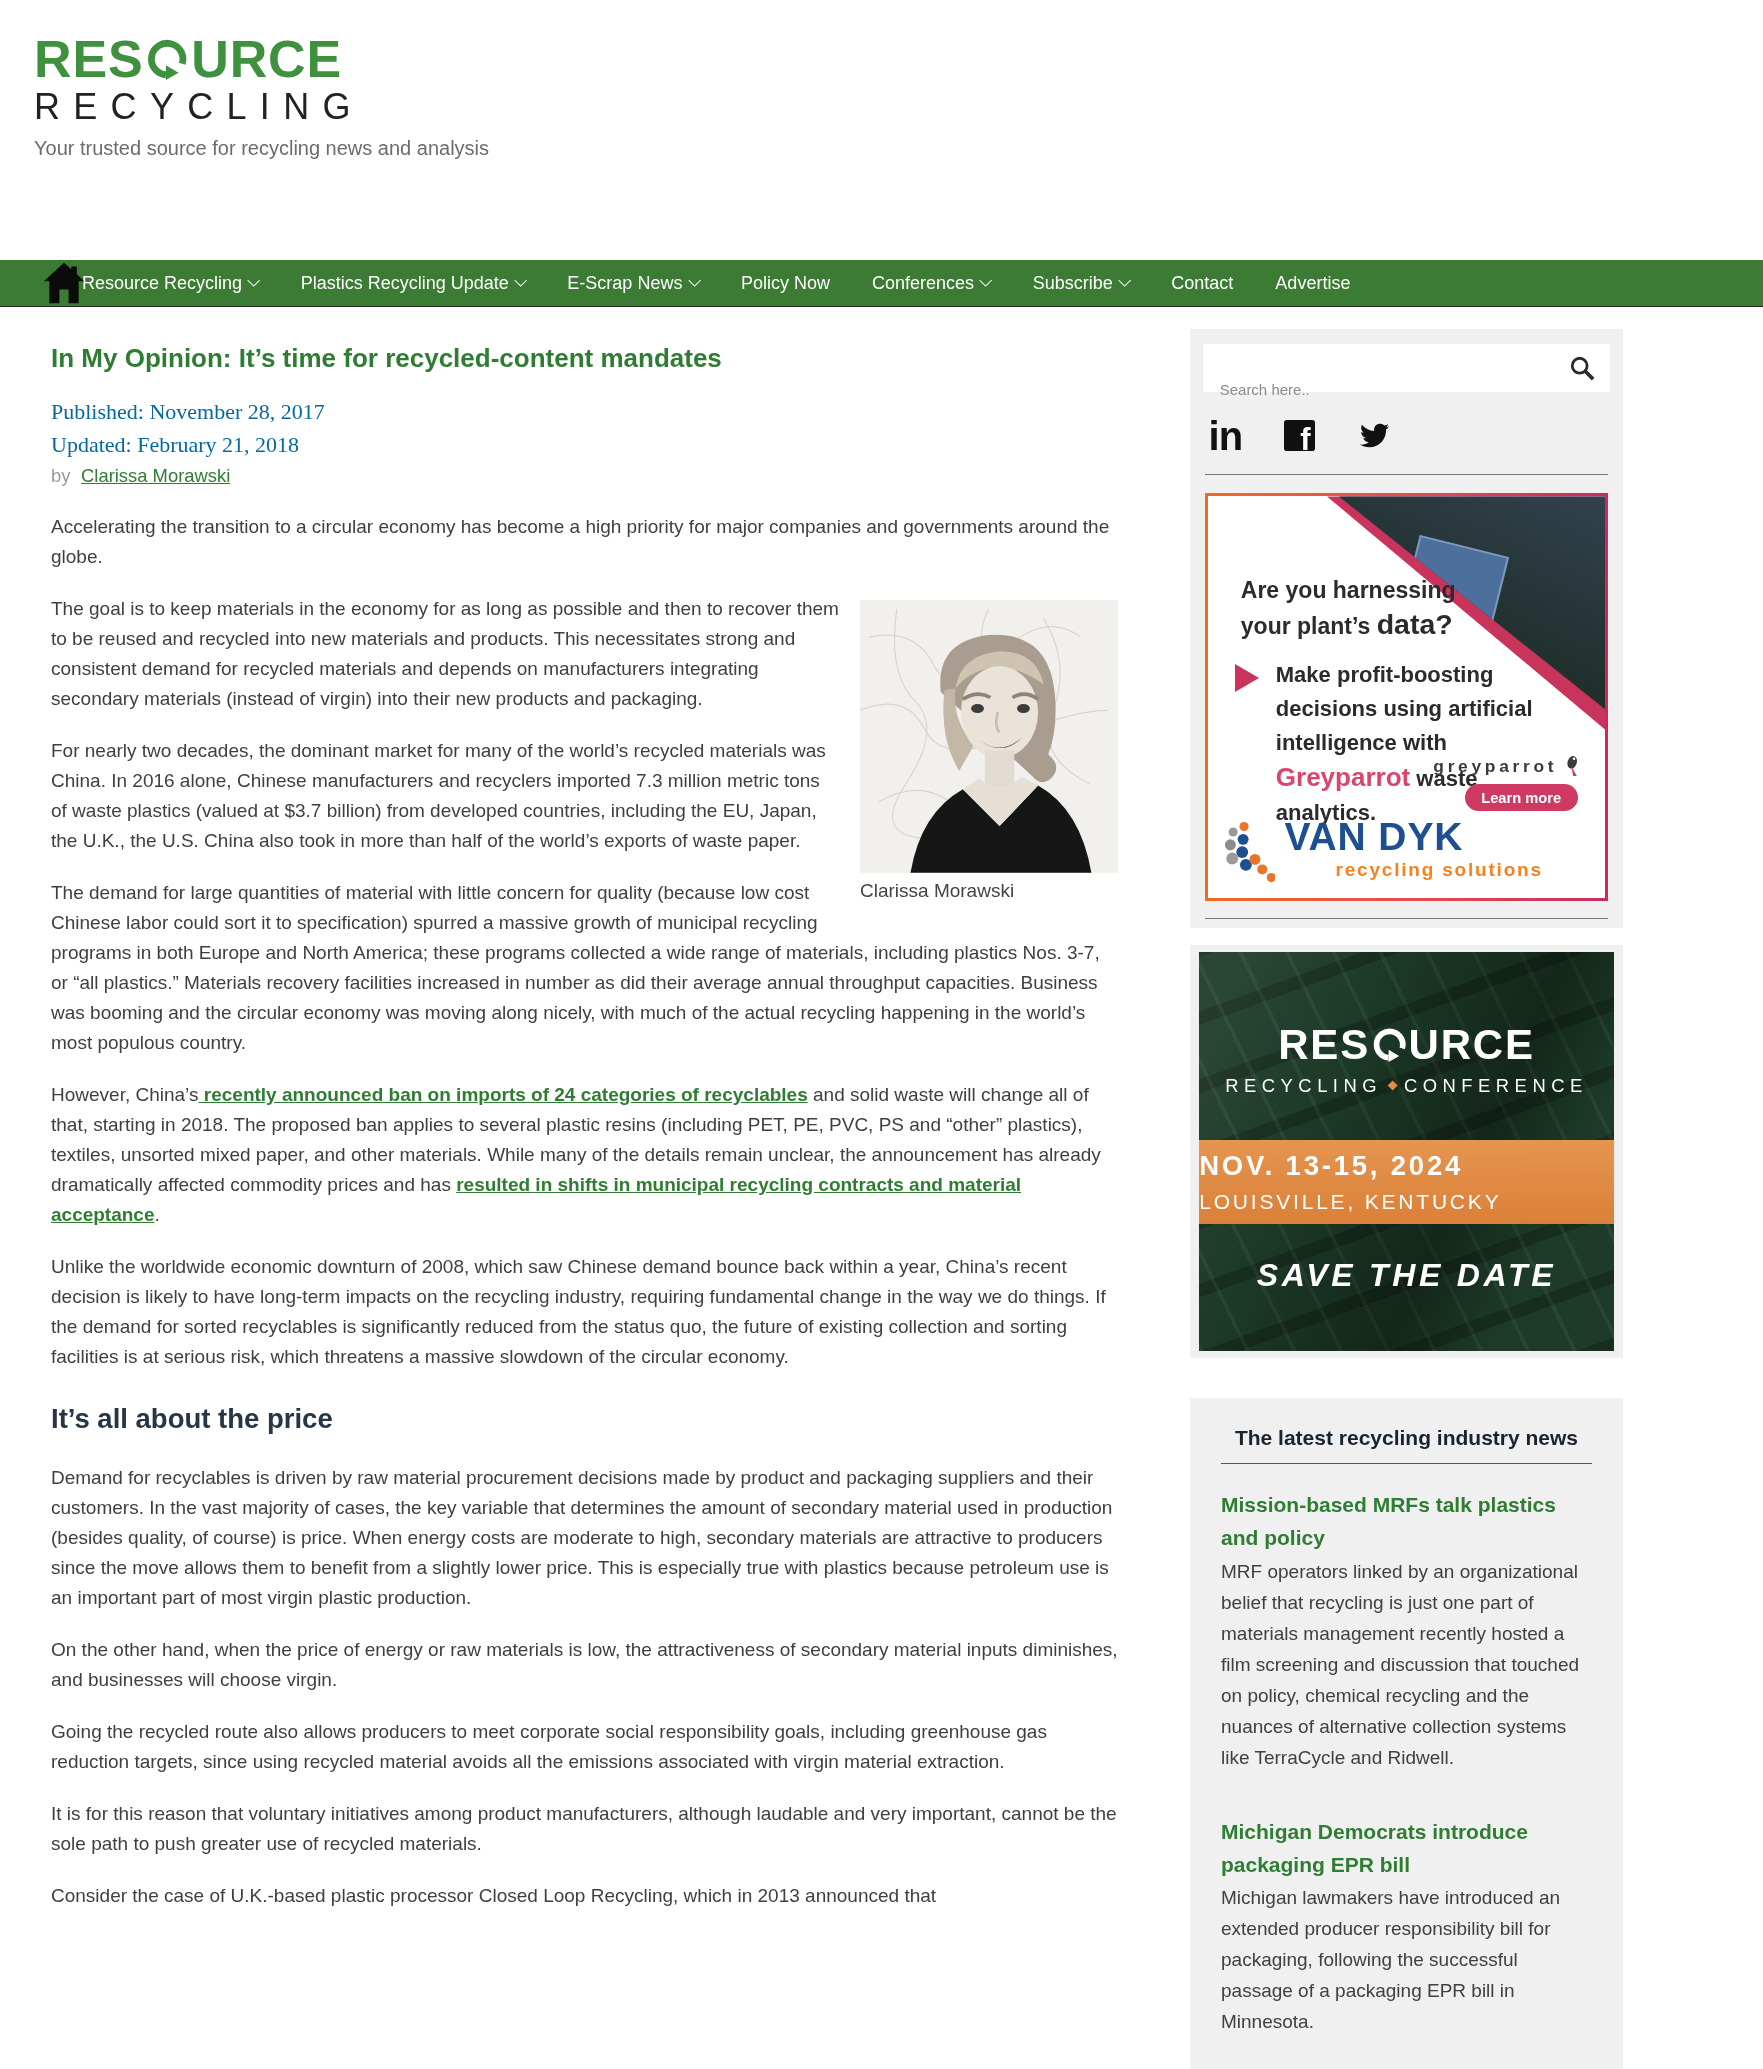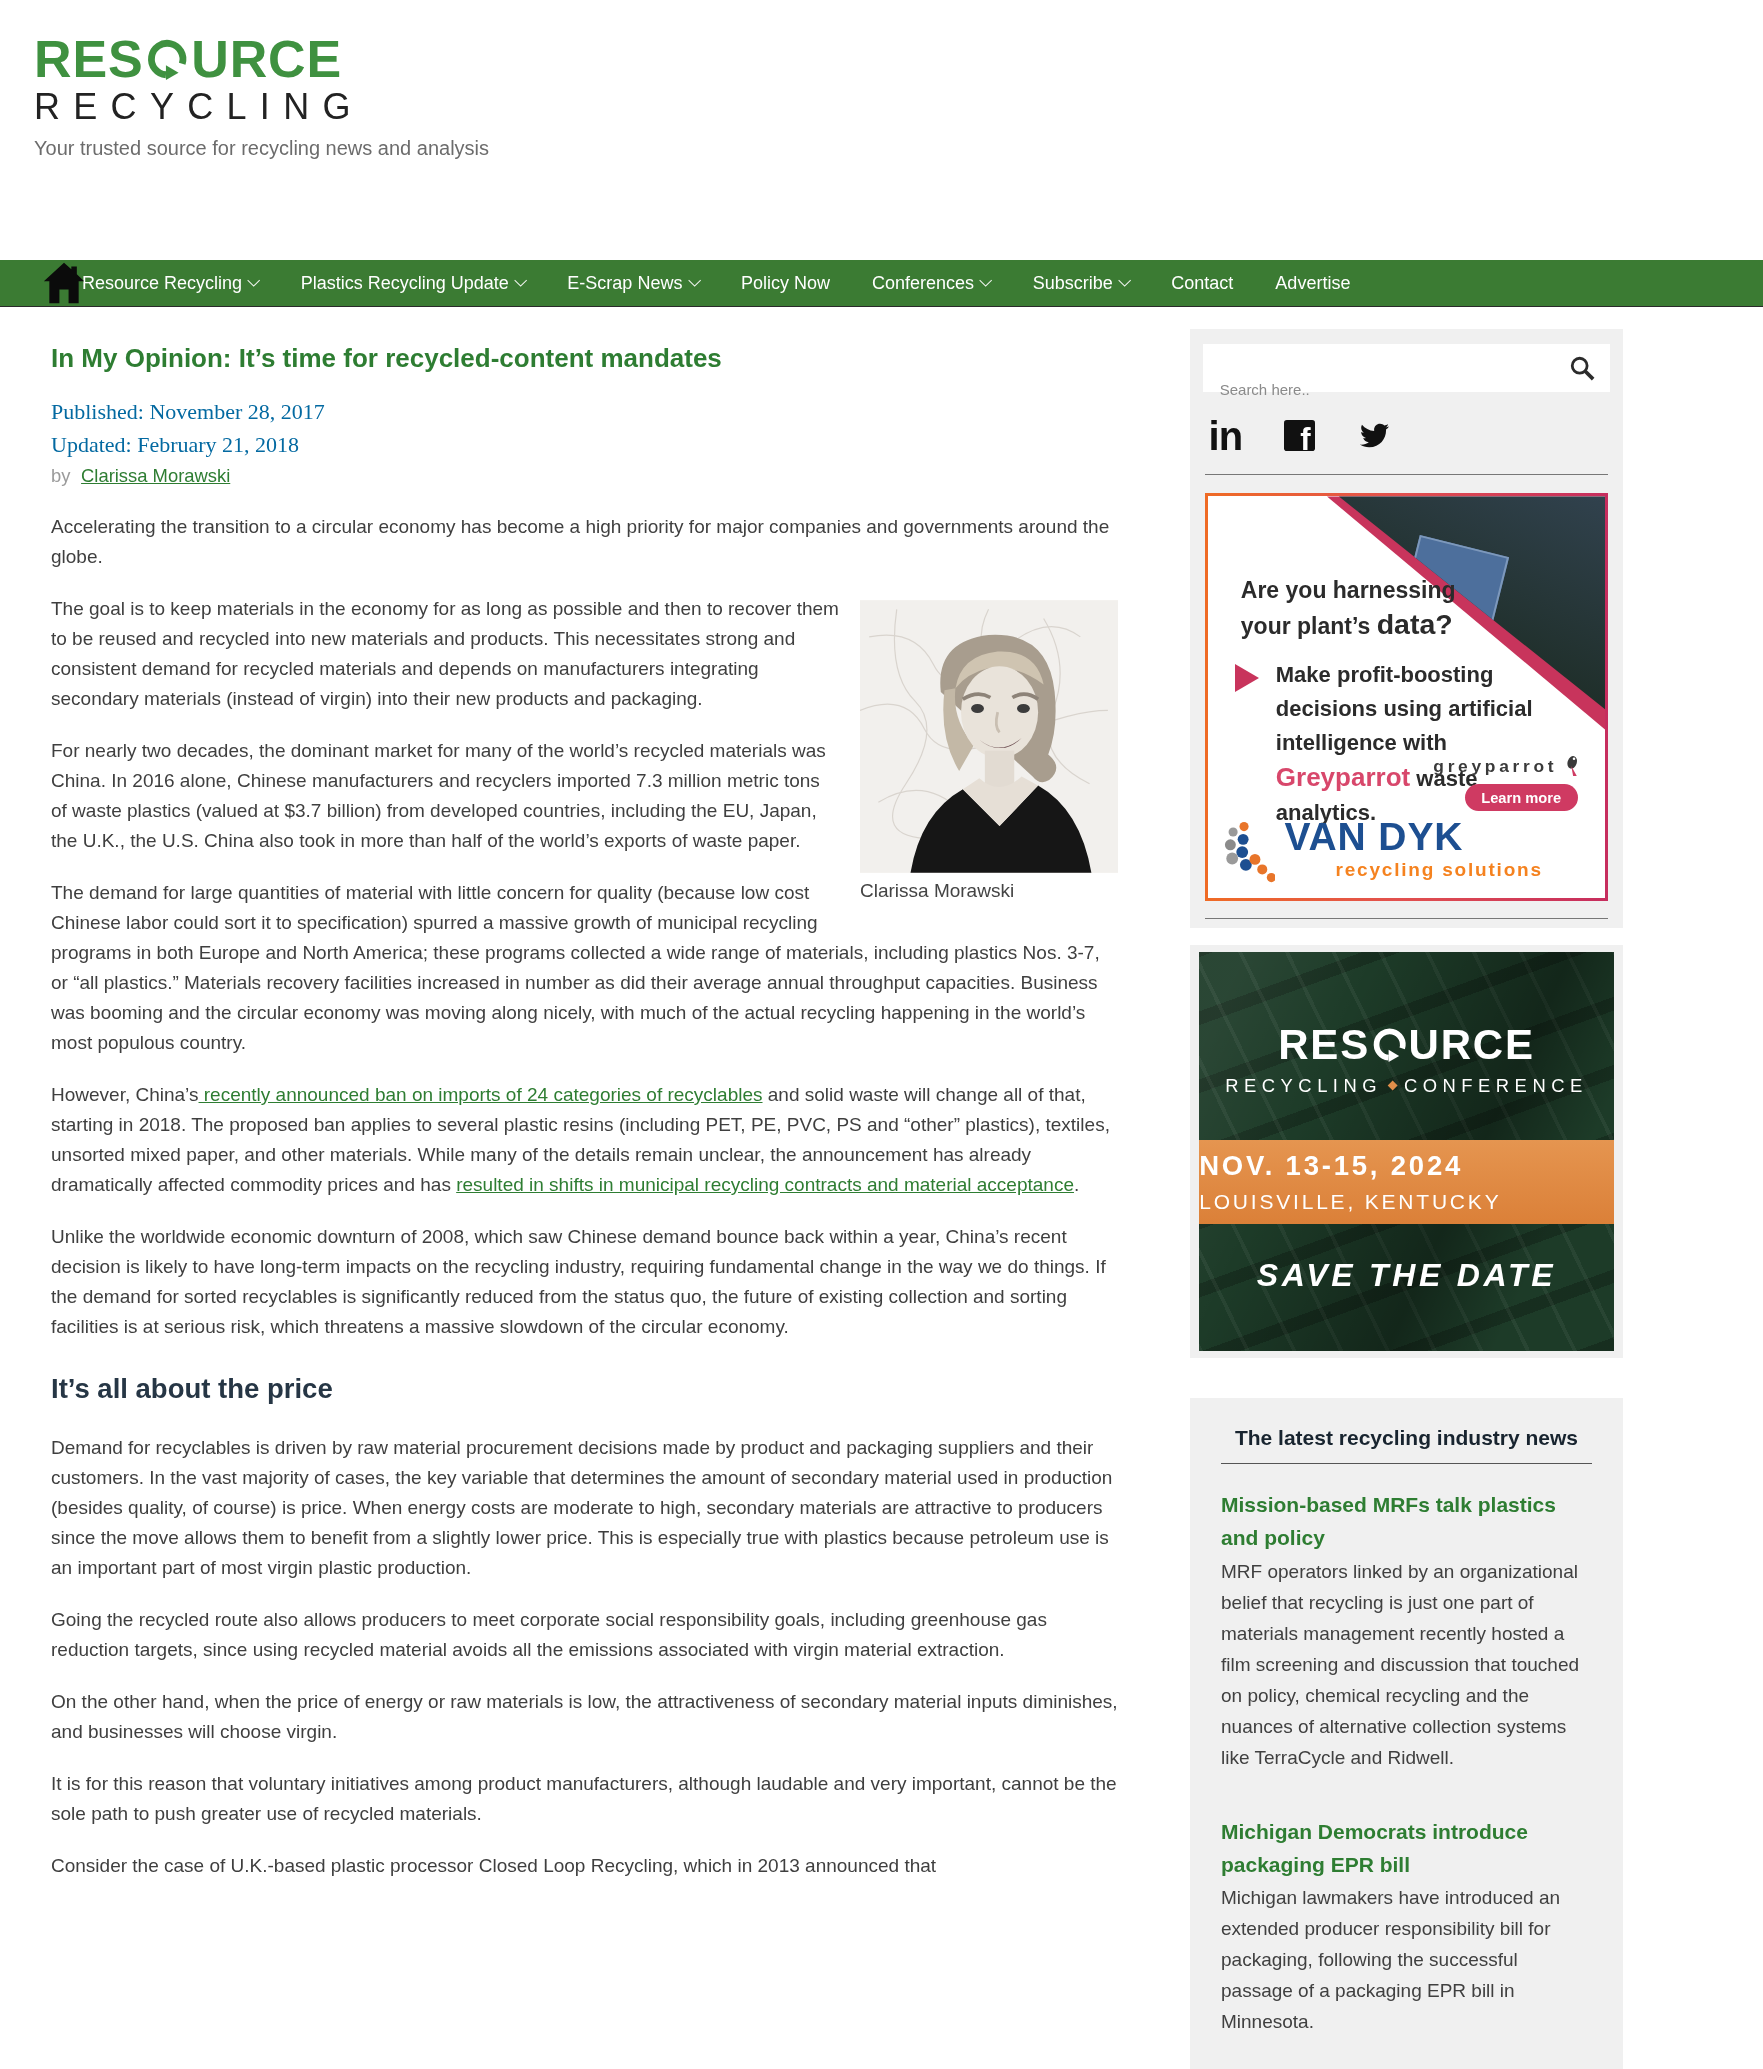--- a/index.html
+++ b/index.html
@@ -24,21 +24,21 @@
   .home-icon{position:absolute;left:40px;top:0.9px;width:48px;height:44px;}
 
   
   .article{position:absolute;left:51px;top:342px;width:1067px;}
   .article h1{margin:0 0 20px;font-size:26px;line-height:1.25;color:#2e7d32;font-weight:700;}
   .meta{font-size:22px;color:#0369a1;line-height:33px;font-family:Liberation Serif, serif;}
   .byline{font-size:18.4px;color:#9b9b9b;margin-top:4.6px;}
   .byline a{color:#2e7d32;text-decoration:underline;margin-left:5.5px;}
   .article-body{margin-top:25px;}
   .body-para{font-size:19px;line-height:30px;color:#3f3f3f;margin:0 0 22px;}
-  .green-link{color:#2e7d32;text-decoration:underline;cursor:pointer;}
+  .green-link{color:#2e7d32;text-decoration:underline;cursor:pointer;font-weight:bold;}
   .section-heading{font-size:27.5px;color:#263645;font-weight:600;margin:31px 0 27.5px;}
   figure.author{float:right;width:258px;margin:5.5px 0 7.3px 20px;}
   figure.author svg{display:block;width:258px;height:273px;}
   figure.author figcaption{font-size:19px;color:#444;margin-top:7.3px;}
 
   
   .sidebar{position:absolute;left:1190px;top:329px;width:433px;}
   .sb-box{background:#f0f0f0;}
   .box1{padding:14.7px 13px 9.2px;}
   .search{height:48px;background:#fff;display:flex;align-items:center;padding:0 14.7px;}
@@ -213,22 +213,22 @@
         </svg>
         <figcaption>Clarissa Morawski</figcaption>
       </figure>
         <p class="body-para"><span>The goal is to keep materials in the economy for as long as possible and then to recover them to be reused and recycled into new materials and products. This necessitates strong and consistent demand for recycled materials and depends on manufacturers integrating secondary materials (instead of virgin) into their new products and packaging.</span></p>
         <p class="body-para"><span>For nearly two decades, the dominant market for many of the world’s recycled materials was China. In 2016 alone, Chinese manufacturers and recyclers imported 7.3 million metric tons of waste plastics (valued at $3.7 billion) from developed countries, including the EU, Japan, the U.K., the U.S. China also took in more than half of the world’s exports of waste paper.</span></p>
         <p class="body-para"><span>The demand for large quantities of material with little concern for quality (because low cost Chinese labor could sort it to specification) spurred a massive growth of municipal recycling programs in both Europe and North America; these programs collected a wide range of materials, including plastics Nos. 3-7, or “all plastics.” Materials recovery facilities increased in number as did their average annual throughput capacities. Business was booming and the circular economy was moving along nicely, with much of the actual recycling happening in the world’s most populous country.</span></p>
         <p class="body-para"><span>However, China’s</span><a class="green-link" href="#"> recently announced ban on imports of 24 categories of recyclables</a><span> and solid waste will change all of that, starting in 2018. The proposed ban applies to several plastic resins (including PET, PE, PVC, PS and “other” plastics), textiles, unsorted mixed paper, and other materials. While many of the details remain unclear, the announcement has already dramatically affected commodity prices and has </span><a class="green-link" href="#">resulted in shifts in municipal recycling contracts and material acceptance</a><span>.</span></p>
         <p class="body-para"><span>Unlike the worldwide economic downturn of 2008, which saw Chinese demand bounce back within a year, China’s recent decision is likely to have long-term impacts on the recycling industry, requiring fundamental change in the way we do things. If the demand for sorted recyclables is significantly reduced from the status quo, the future of existing collection and sorting facilities is at serious risk, which threatens a massive slowdown of the circular economy.</span></p>
         <h2 class="section-heading">It’s all about the price</h2>
         <p class="body-para"><span>Demand for recyclables is driven by raw material procurement decisions made by product and packaging suppliers and their customers. In the vast majority of cases, the key variable that determines the amount of secondary material used in production (besides quality, of course) is price. When energy costs are moderate to high, secondary materials are attractive to producers since the move allows them to benefit from a slightly lower price. This is especially true with plastics because petroleum use is an important part of most virgin plastic production.</span></p>
+        <p class="body-para"><span>On the other hand, when the price of energy or raw materials is low, the attractiveness of secondary material inputs diminishes, and businesses will choose virgin.</span></p>
         <p class="body-para"><span>Going the recycled route also allows producers to meet corporate social responsibility goals, including greenhouse gas reduction targets, since using recycled material avoids all the emissions associated with virgin material extraction.</span></p>
-        <p class="body-para"><span>On the other hand, when the price of energy or raw materials is low, the attractiveness of secondary material inputs diminishes, and businesses will choose virgin.</span></p>
         <p class="body-para"><span>It is for this reason that voluntary initiatives among product manufacturers, although laudable and very important, cannot be the sole path to push greater use of recycled materials.</span></p>
         <p class="body-para"><span>Consider the case of U.K.-based plastic processor Closed Loop Recycling, which in 2013 announced that</span></p>
       </div>
   </main>
 
   <aside class="sidebar">
 
     <div class="sb-box box1">
       <div class="search">
         <input type="text" placeholder="Search here.." style="">

